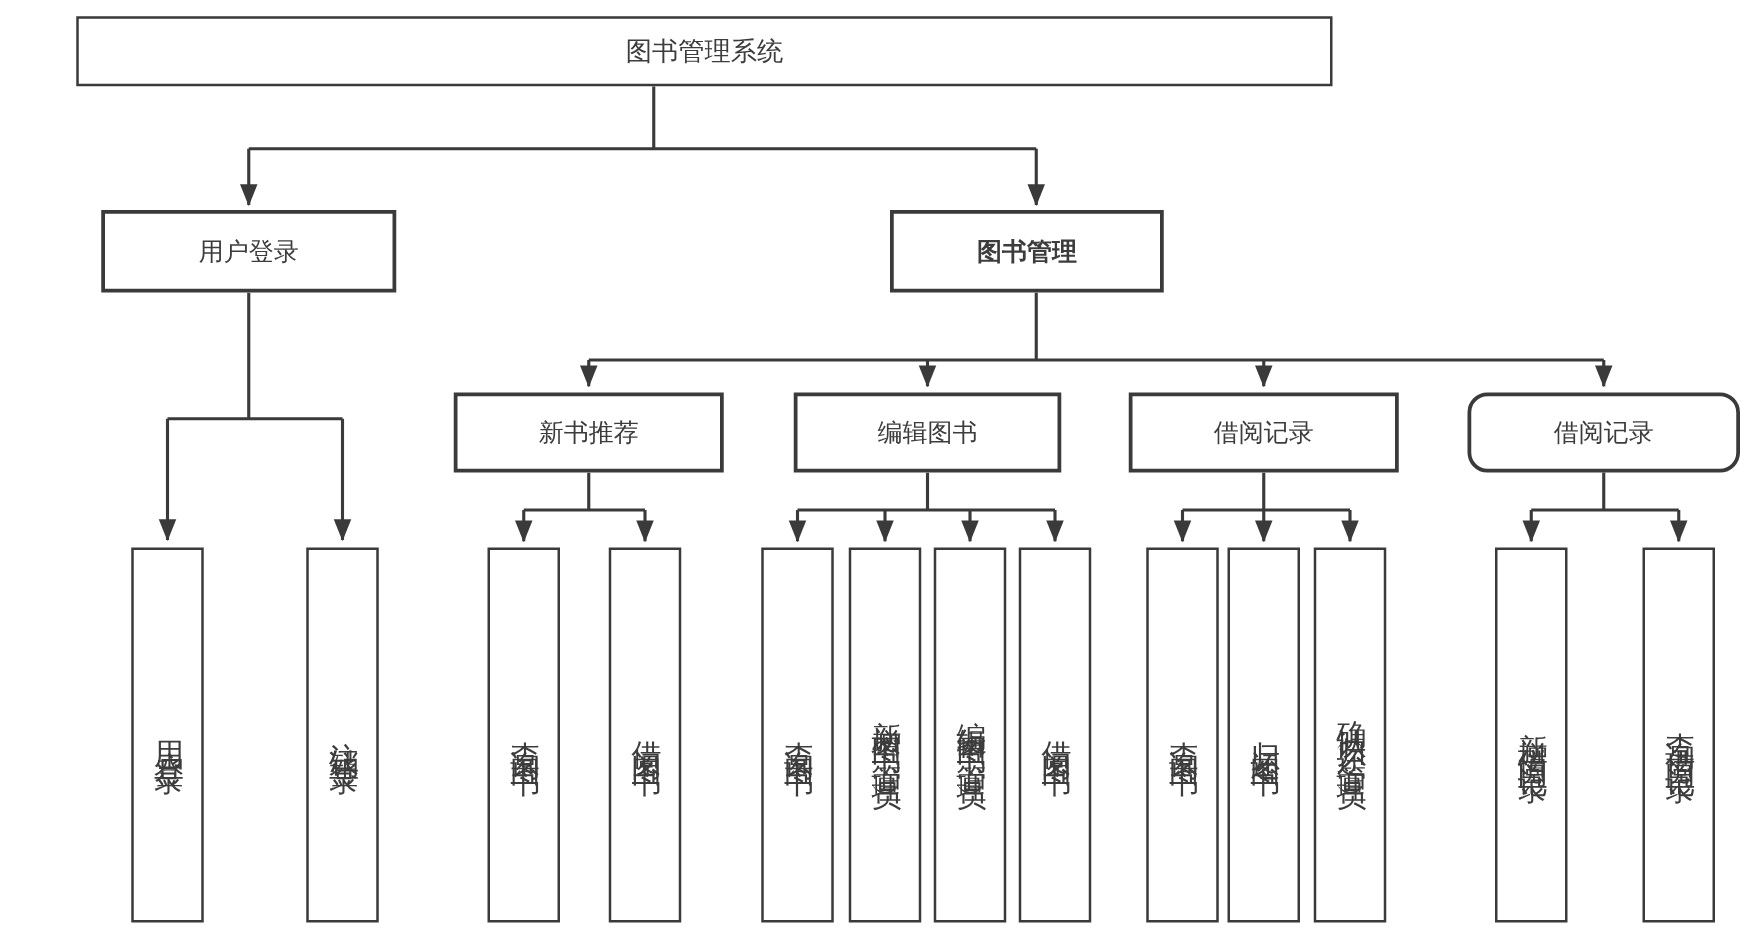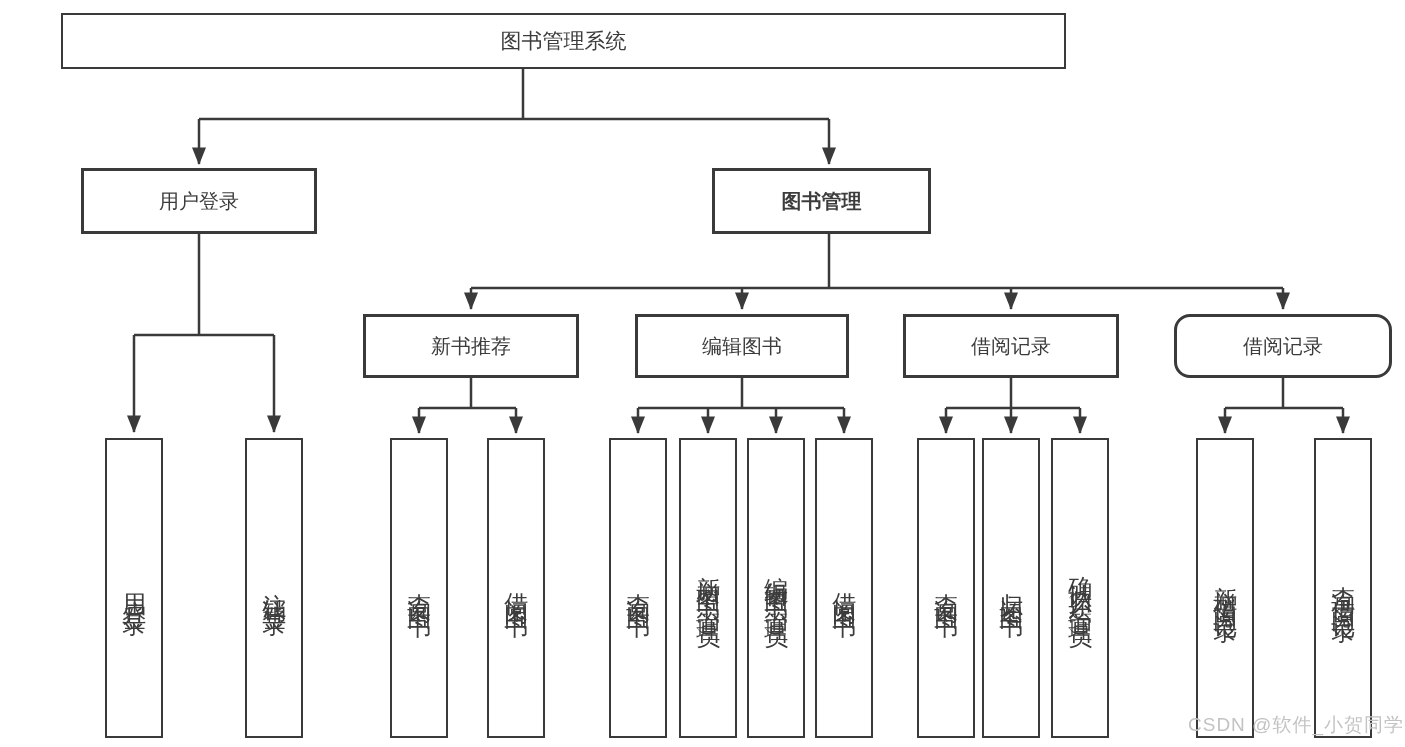--- a/index.html
+++ b/index.html
@@ -164,15 +164,14 @@
     <span class="v-label">确认归还（管理员）</span>
   </div>
 
   <div class="node leaf" style="left:1196px; top:438px; width:58px; height:300px;">
     <span class="v-label">新增借阅记录</span>
   </div>
   <div class="node leaf" style="left:1314px; top:438px; width:58px; height:300px;">
     <span class="v-label">查询借阅记录</span>
   </div>
 
-  <div class="watermark">CSDN @软件_小贺同学</div>
 
 </div>
 
 </body></html>

